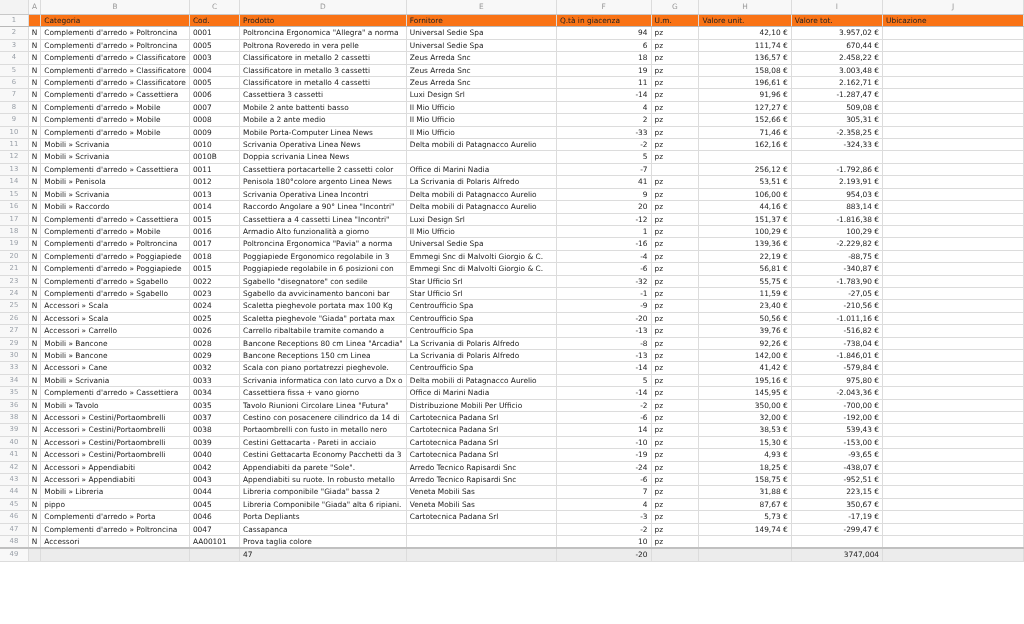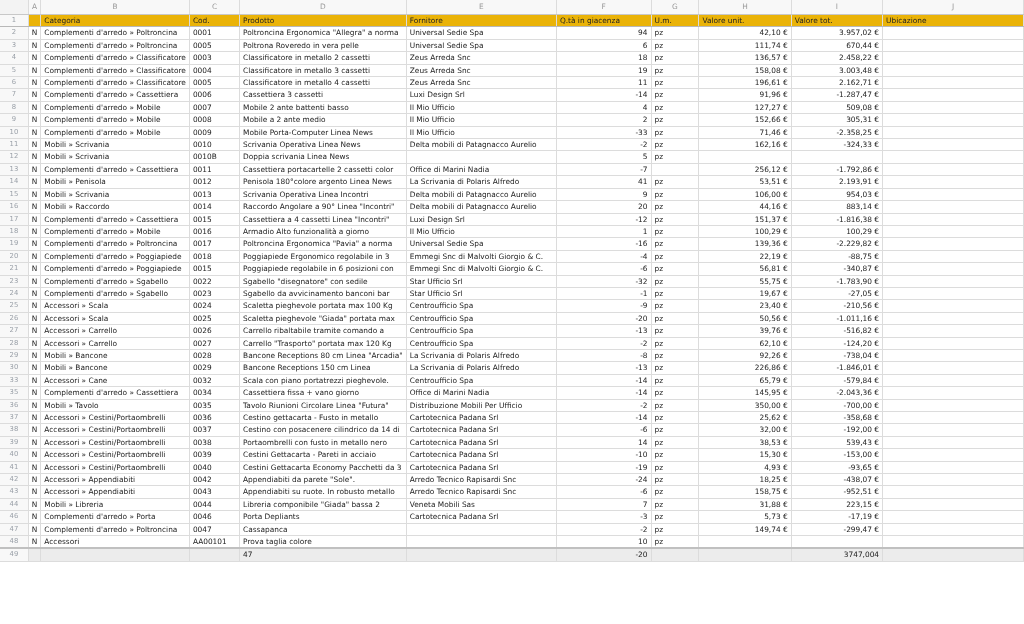--- a/index.html
+++ b/index.html
@@ -3,21 +3,21 @@
 <meta charset="utf-8">
 <style>
   html, body { margin:0; padding:0; background:#ffffff; }
   body { width:1024px; height:624px; overflow:hidden; font-family:"DejaVu Sans", sans-serif; font-size:7.4px; color:#222; }
   .sheet { position:relative; width:1024px; height:624px; }
   table { border-collapse:collapse; table-layout:fixed; position:absolute; left:0; top:0; }
   td, th { border-right:1px solid #dcdcdc; border-bottom:1px solid #dcdcdc; padding:0 3px; white-space:nowrap; overflow:hidden; height:11.4px; line-height:11.4px; box-sizing:border-box; }
   thead th { background:#f8f8f8; color:#9a9a9a; font-weight:normal; text-align:center; height:14px; line-height:14px; border-bottom:1px solid #c8c8c8; }
   th.corner { background:#f3f3f3; }
   td.rh { background:#f8f8f8; color:#9aa0a8; text-align:center; font-size:6.8px; padding:0; }
-  tr.hdr td { background:#eab308; border-bottom:1px solid #b8b8b8; }
+  tr.hdr td { background:#f97316; border-bottom:1px solid #b8b8b8; }
   tr.hdr td.rh { background:#f8f8f8; }
   td.num { text-align:right; }
   tr.total td { background:#ececec; border-top:2px solid #c0c0c0; }
   tr.total td.rh { background:#f8f8f8; }
 </style>
 </head>
 <body>
 
 <div class="sheet">
   <table id="grid">
@@ -338,21 +338,21 @@
   </tr>
         <tr>
     <td class="rh">24</td>
     <td>N</td>
     <td>Complementi d'arredo  »  Sgabello</td>
     <td>0023</td>
     <td>Sgabello da avvicinamento banconi bar</td>
     <td>Star Ufficio Srl</td>
     <td class="num">-1</td>
     <td>pz</td>
-    <td class="num">19,67 €</td>
+    <td class="num">11,59 €</td>
     <td class="num">-27,05 €</td>
     <td></td>
   </tr>
         <tr>
     <td class="rh">25</td>
     <td>N</td>
     <td>Accessori  »  Scala</td>
     <td>0024</td>
     <td>Scaletta pieghevole portata max 100 Kg</td>
     <td>Centroufficio Spa</td>
@@ -382,33 +382,20 @@
     <td>0026</td>
     <td>Carrello ribaltabile tramite comando a</td>
     <td>Centroufficio Spa</td>
     <td class="num">-13</td>
     <td>pz</td>
     <td class="num">39,76 €</td>
     <td class="num">-516,82 €</td>
     <td></td>
   </tr>
         <tr>
-    <td class="rh">28</td>
-    <td>N</td>
-    <td>Accessori  »  Carrello</td>
-    <td>0027</td>
-    <td>Carrello "Trasporto"  portata max 120 Kg</td>
-    <td>Centroufficio Spa</td>
-    <td class="num">-2</td>
-    <td>pz</td>
-    <td class="num">62,10 €</td>
-    <td class="num">-124,20 €</td>
-    <td></td>
-  </tr>
-        <tr>
     <td class="rh">29</td>
     <td>N</td>
     <td>Mobili  »  Bancone</td>
     <td>0028</td>
     <td>Bancone Receptions 80 cm Linea "Arcadia"</td>
     <td>La Scrivania di Polaris Alfredo</td>
     <td class="num">-8</td>
     <td>pz</td>
     <td class="num">92,26 €</td>
     <td class="num">-738,04 €</td>
@@ -416,35 +403,48 @@
   </tr>
         <tr>
     <td class="rh">30</td>
     <td>N</td>
     <td>Mobili  »  Bancone</td>
     <td>0029</td>
     <td>Bancone Receptions 150 cm Linea</td>
     <td>La Scrivania di Polaris Alfredo</td>
     <td class="num">-13</td>
     <td>pz</td>
-    <td class="num">226,86 €</td>
+    <td class="num">142,00 €</td>
     <td class="num">-1.846,01 €</td>
     <td></td>
   </tr>
         <tr>
     <td class="rh">33</td>
     <td>N</td>
     <td>Accessori  »  Cane</td>
     <td>0032</td>
     <td>Scala con piano portatrezzi pieghevole.</td>
     <td>Centroufficio Spa</td>
     <td class="num">-14</td>
     <td>pz</td>
-    <td class="num">65,79 €</td>
+    <td class="num">41,42 €</td>
     <td class="num">-579,84 €</td>
+    <td></td>
+  </tr>
+        <tr>
+    <td class="rh">34</td>
+    <td>N</td>
+    <td>Mobili  »  Scrivania</td>
+    <td>0033</td>
+    <td>Scrivania informatica con lato curvo a Dx o</td>
+    <td>Delta mobili di Patagnacco Aurelio</td>
+    <td class="num">5</td>
+    <td>pz</td>
+    <td class="num">195,16 €</td>
+    <td class="num">975,80 €</td>
     <td></td>
   </tr>
         <tr>
     <td class="rh">35</td>
     <td>N</td>
     <td>Complementi d'arredo  »  Cassettiera</td>
     <td>0034</td>
     <td>Cassettiera fissa + vano giorno</td>
     <td>Office di Marini Nadia</td>
     <td class="num">-14</td>
@@ -460,33 +460,20 @@
     <td>0035</td>
     <td>Tavolo Riunioni Circolare Linea "Futura"</td>
     <td>Distribuzione Mobili Per Ufficio</td>
     <td class="num">-2</td>
     <td>pz</td>
     <td class="num">350,00 €</td>
     <td class="num">-700,00 €</td>
     <td></td>
   </tr>
         <tr>
-    <td class="rh">37</td>
-    <td>N</td>
-    <td>Accessori  »  Cestini/Portaombrelli</td>
-    <td>0036</td>
-    <td>Cestino gettacarta - Fusto in metallo</td>
-    <td>Cartotecnica Padana Srl</td>
-    <td class="num">-14</td>
-    <td>pz</td>
-    <td class="num">25,62 €</td>
-    <td class="num">-358,68 €</td>
-    <td></td>
-  </tr>
-        <tr>
     <td class="rh">38</td>
     <td>N</td>
     <td>Accessori  »  Cestini/Portaombrelli</td>
     <td>0037</td>
     <td>Cestino con posacenere cilindrico da 14 di</td>
     <td>Cartotecnica Padana Srl</td>
     <td class="num">-6</td>
     <td>pz</td>
     <td class="num">32,00 €</td>
     <td class="num">-192,00 €</td>
@@ -564,20 +551,33 @@
     <td>0044</td>
     <td>Libreria componibile "Giada" bassa 2</td>
     <td>Veneta Mobili Sas</td>
     <td class="num">7</td>
     <td>pz</td>
     <td class="num">31,88 €</td>
     <td class="num">223,15 €</td>
     <td></td>
   </tr>
         <tr>
+    <td class="rh">45</td>
+    <td>N</td>
+    <td>pippo</td>
+    <td>0045</td>
+    <td>Libreria Componibile "Giada" alta 6 ripiani.</td>
+    <td>Veneta Mobili Sas</td>
+    <td class="num">4</td>
+    <td>pz</td>
+    <td class="num">87,67 €</td>
+    <td class="num">350,67 €</td>
+    <td></td>
+  </tr>
+        <tr>
     <td class="rh">46</td>
     <td>N</td>
     <td>Complementi d'arredo  »  Porta</td>
     <td>0046</td>
     <td>Porta Depliants</td>
     <td>Cartotecnica Padana Srl</td>
     <td class="num">-3</td>
     <td>pz</td>
     <td class="num">5,73 €</td>
     <td class="num">-17,19 €</td>

